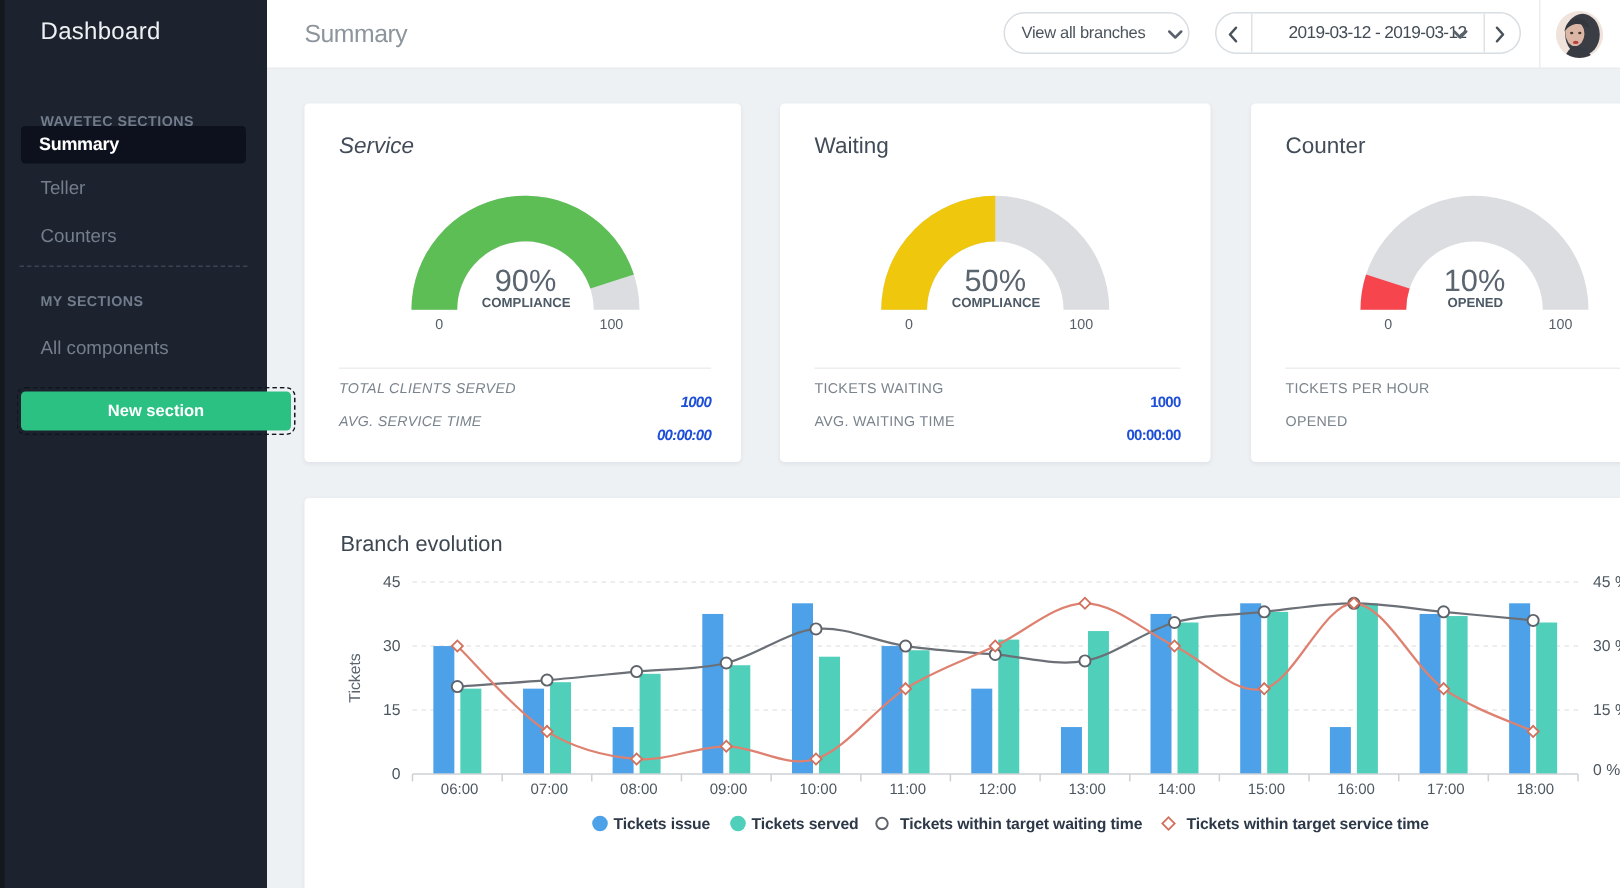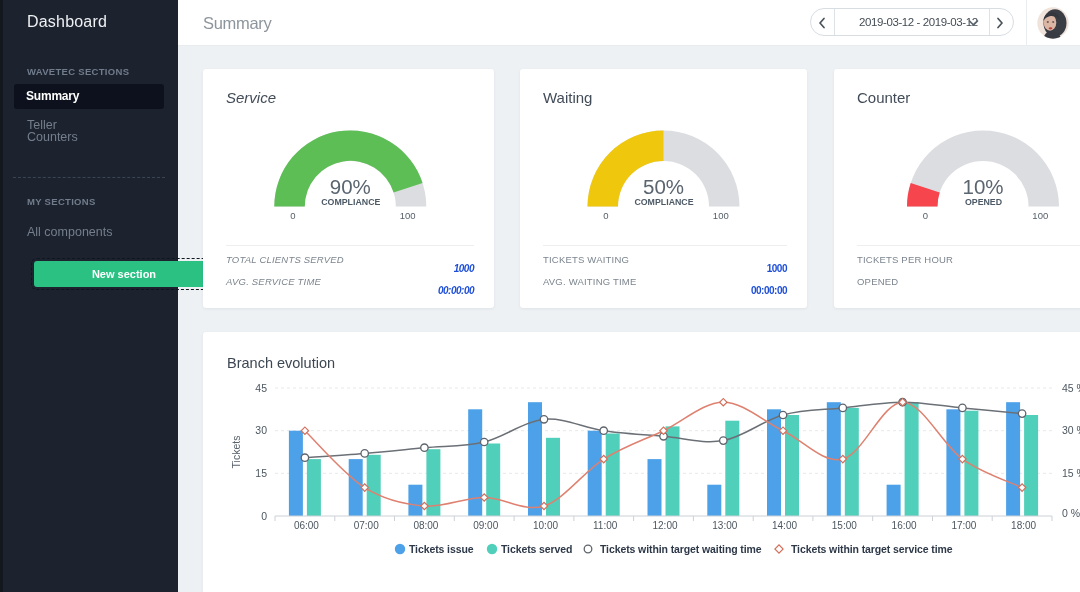--- a/index.html
+++ b/index.html
@@ -8,21 +8,21 @@
 .abs { position:absolute; }
 
 #sidebar { left:0; top:0; width:178px; height:592px; background:#1c222e; }
 #sidebar .edge { position:absolute; left:0; top:0; width:3px; height:592px; background:#13181f; }
 #sb-title { position:absolute; left:27px; top:13px; font-size:16px; color:#eef1f3; letter-spacing:0.2px; }
 .sb-head { position:absolute; left:27px; font-size:9.5px; font-weight:bold; letter-spacing:0.3px; color:#717c8c; }
 .sb-item { position:absolute; left:27px; font-size:12.5px; color:#747e8c; }
 #sb-sel { position:absolute; left:14px; top:84px; width:150px; height:25px; background:#0c111d; border-radius:3px; }
 #sb-sel span { position:absolute; left:12px; top:5px; font-size:12px; font-weight:bold; color:#ffffff; letter-spacing:-0.2px; }
 #sb-dash { position:absolute; left:13px; top:177px; width:152px; border-top:1px dashed #3a4452; }
-#sb-btn { position:absolute; left:14px; top:261px; width:180px; height:26px; background:#2ac183; border-radius:3px; color:#fff; font-size:11px; font-weight:bold; text-align:center; line-height:26px; outline:1px dashed #10161f; outline-offset:2px;margin-left:20px; }
+#sb-btn { position:absolute; left:14px; top:261px; width:180px; height:26px; background:#2ac183; border-radius:3px; color:#fff; font-size:11px; font-weight:bold; text-align:center; line-height:26px; outline:1px dashed #10161f; outline-offset:2px; }
 
 #topbar { left:178px; top:0; width:902px; height:46px; background:#fff; border-bottom:1px solid #e9ecef; }
 #tb-title { position:absolute; left:25px; top:14px; font-size:16.5px; color:#8d959c; letter-spacing:-0.3px; }
 .pill { position:absolute; top:8px; height:28px; border:1px solid #d8dde2; border-radius:14px; background:#fff; }
 #pill1 { left:491px; width:124px; }
 #pill1 span { position:absolute; left:11px; top:7px; font-size:11px; color:#4b545c; letter-spacing:-0.2px; }
 #pill2 { left:632px; width:204px; }
 #pill2 .div1 { position:absolute; left:23px; top:0; width:1px; height:26px; background:#dde2e6; }
 #pill2 .div2 { position:absolute; left:178px; top:0; width:1px; height:26px; background:#dde2e6; }
 #pill2 .date { position:absolute; left:48px; top:7px; font-size:11.5px; color:#434c55; letter-spacing:-0.4px; }
@@ -43,20 +43,26 @@
 .r1 { top:185px; }
 .r2 { top:207px; }
 #c4title { position:absolute; left:24px; top:23px; font-size:14.5px; color:#3d4752; }
 svg { position:absolute; overflow:visible; }
 </style>
 </head>
 <body>
 
 <div class="abs" id="topbar">
   <div id="tb-title">Summary</div>
+  <div class="pill" id="pill1">
+      <span>View all branches</span>
+    <svg style="left:108px; top:11px;" width="11" height="7">
+        <path d="M1.5 1 L5.5 5 L9.5 1" fill="none" stroke="#59626b" stroke-width="1.7" stroke-linecap="round" stroke-linejoin="round"></path>
+      </svg>
+  </div>
   <div class="pill" id="pill2">
     <div class="div1"></div>
       <div class="div2"></div>
     <svg style="left:7px; top:8px;" width="8" height="12">
         <path d="M6 1.5 L2 6 L6 10.5" fill="none" stroke="#49525a" stroke-width="1.7" stroke-linecap="round" stroke-linejoin="round"></path>
       </svg>
     <span class="date">2019-03-12 - 2019-03-12</span>
     <svg style="left:157px; top:11px;" width="11" height="7">
         <path d="M1.5 1 L5.5 5 L9.5 1" fill="none" stroke="#59626b" stroke-width="1.7" stroke-linecap="round" stroke-linejoin="round"></path>
       </svg>
@@ -80,26 +86,26 @@
       <ellipse cx="10.8" cy="15" rx="1.1" ry="0.8" fill="#433631"></ellipse>
       <ellipse cx="16.2" cy="15" rx="1.1" ry="0.8" fill="#433631"></ellipse>
       <ellipse cx="13.5" cy="21.3" rx="1.9" ry="1.1" fill="#b8413d"></ellipse>
     </g>
   </svg>
 </div>
 
 <div class="abs" id="sidebar">
   <div class="edge"></div>
   <div id="sb-title">Dashboard</div>
-  <div class="sb-head" style="top:66px;">WAVETEC SECTIONS</div>
+  <div class="sb-head" style="top:76px;">WAVETEC SECTIONS</div>
   <div id="sb-sel">
       <span>Summary</span>
     </div>
   <div class="sb-item" style="top:118px;">Teller</div>
-  <div class="sb-item" style="top:130px;">Counters</div>
+  <div class="sb-item" style="top:150px;">Counters</div>
   <div id="sb-dash"></div>
   <div class="sb-head" style="top:196px;">MY SECTIONS</div>
   <div class="sb-item" style="top:225px;">All components</div>
   <div id="sb-btn">New section</div>
 </div>
 
 <div class="card" id="card1">
   <div class="ctitle">Service</div>
   <div class="cdiv"></div>
   <div class="crow r1">TOTAL CLIENTS SERVED<b style="right:1px;">1000</b></div>

